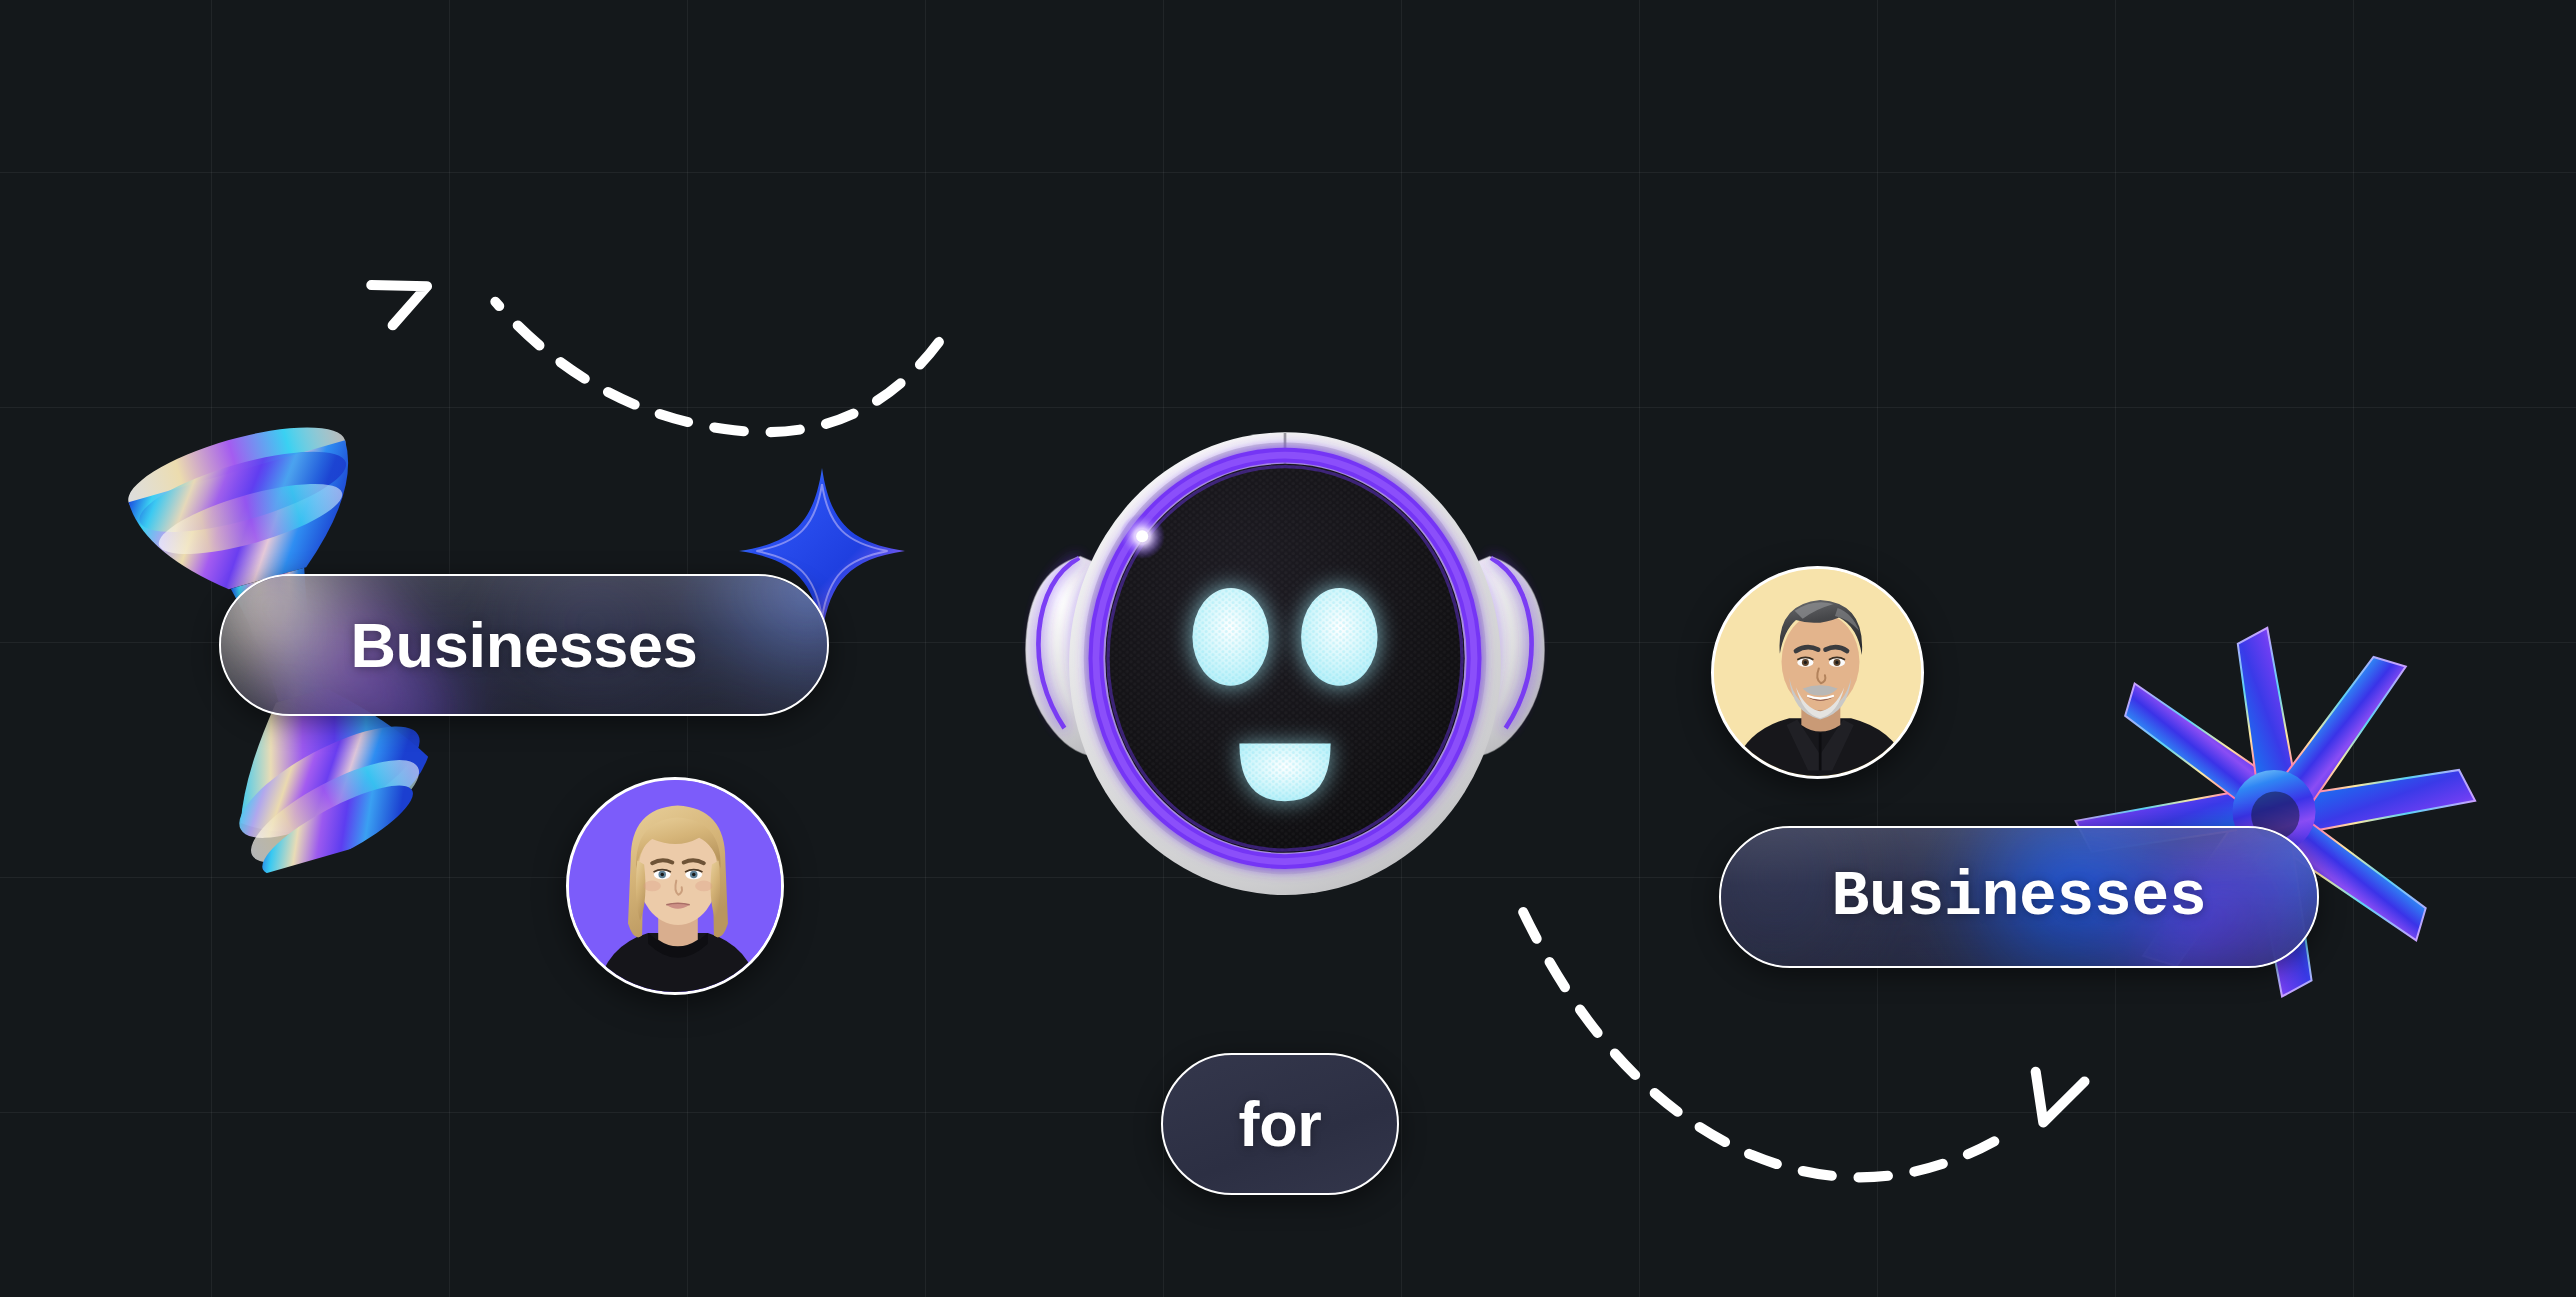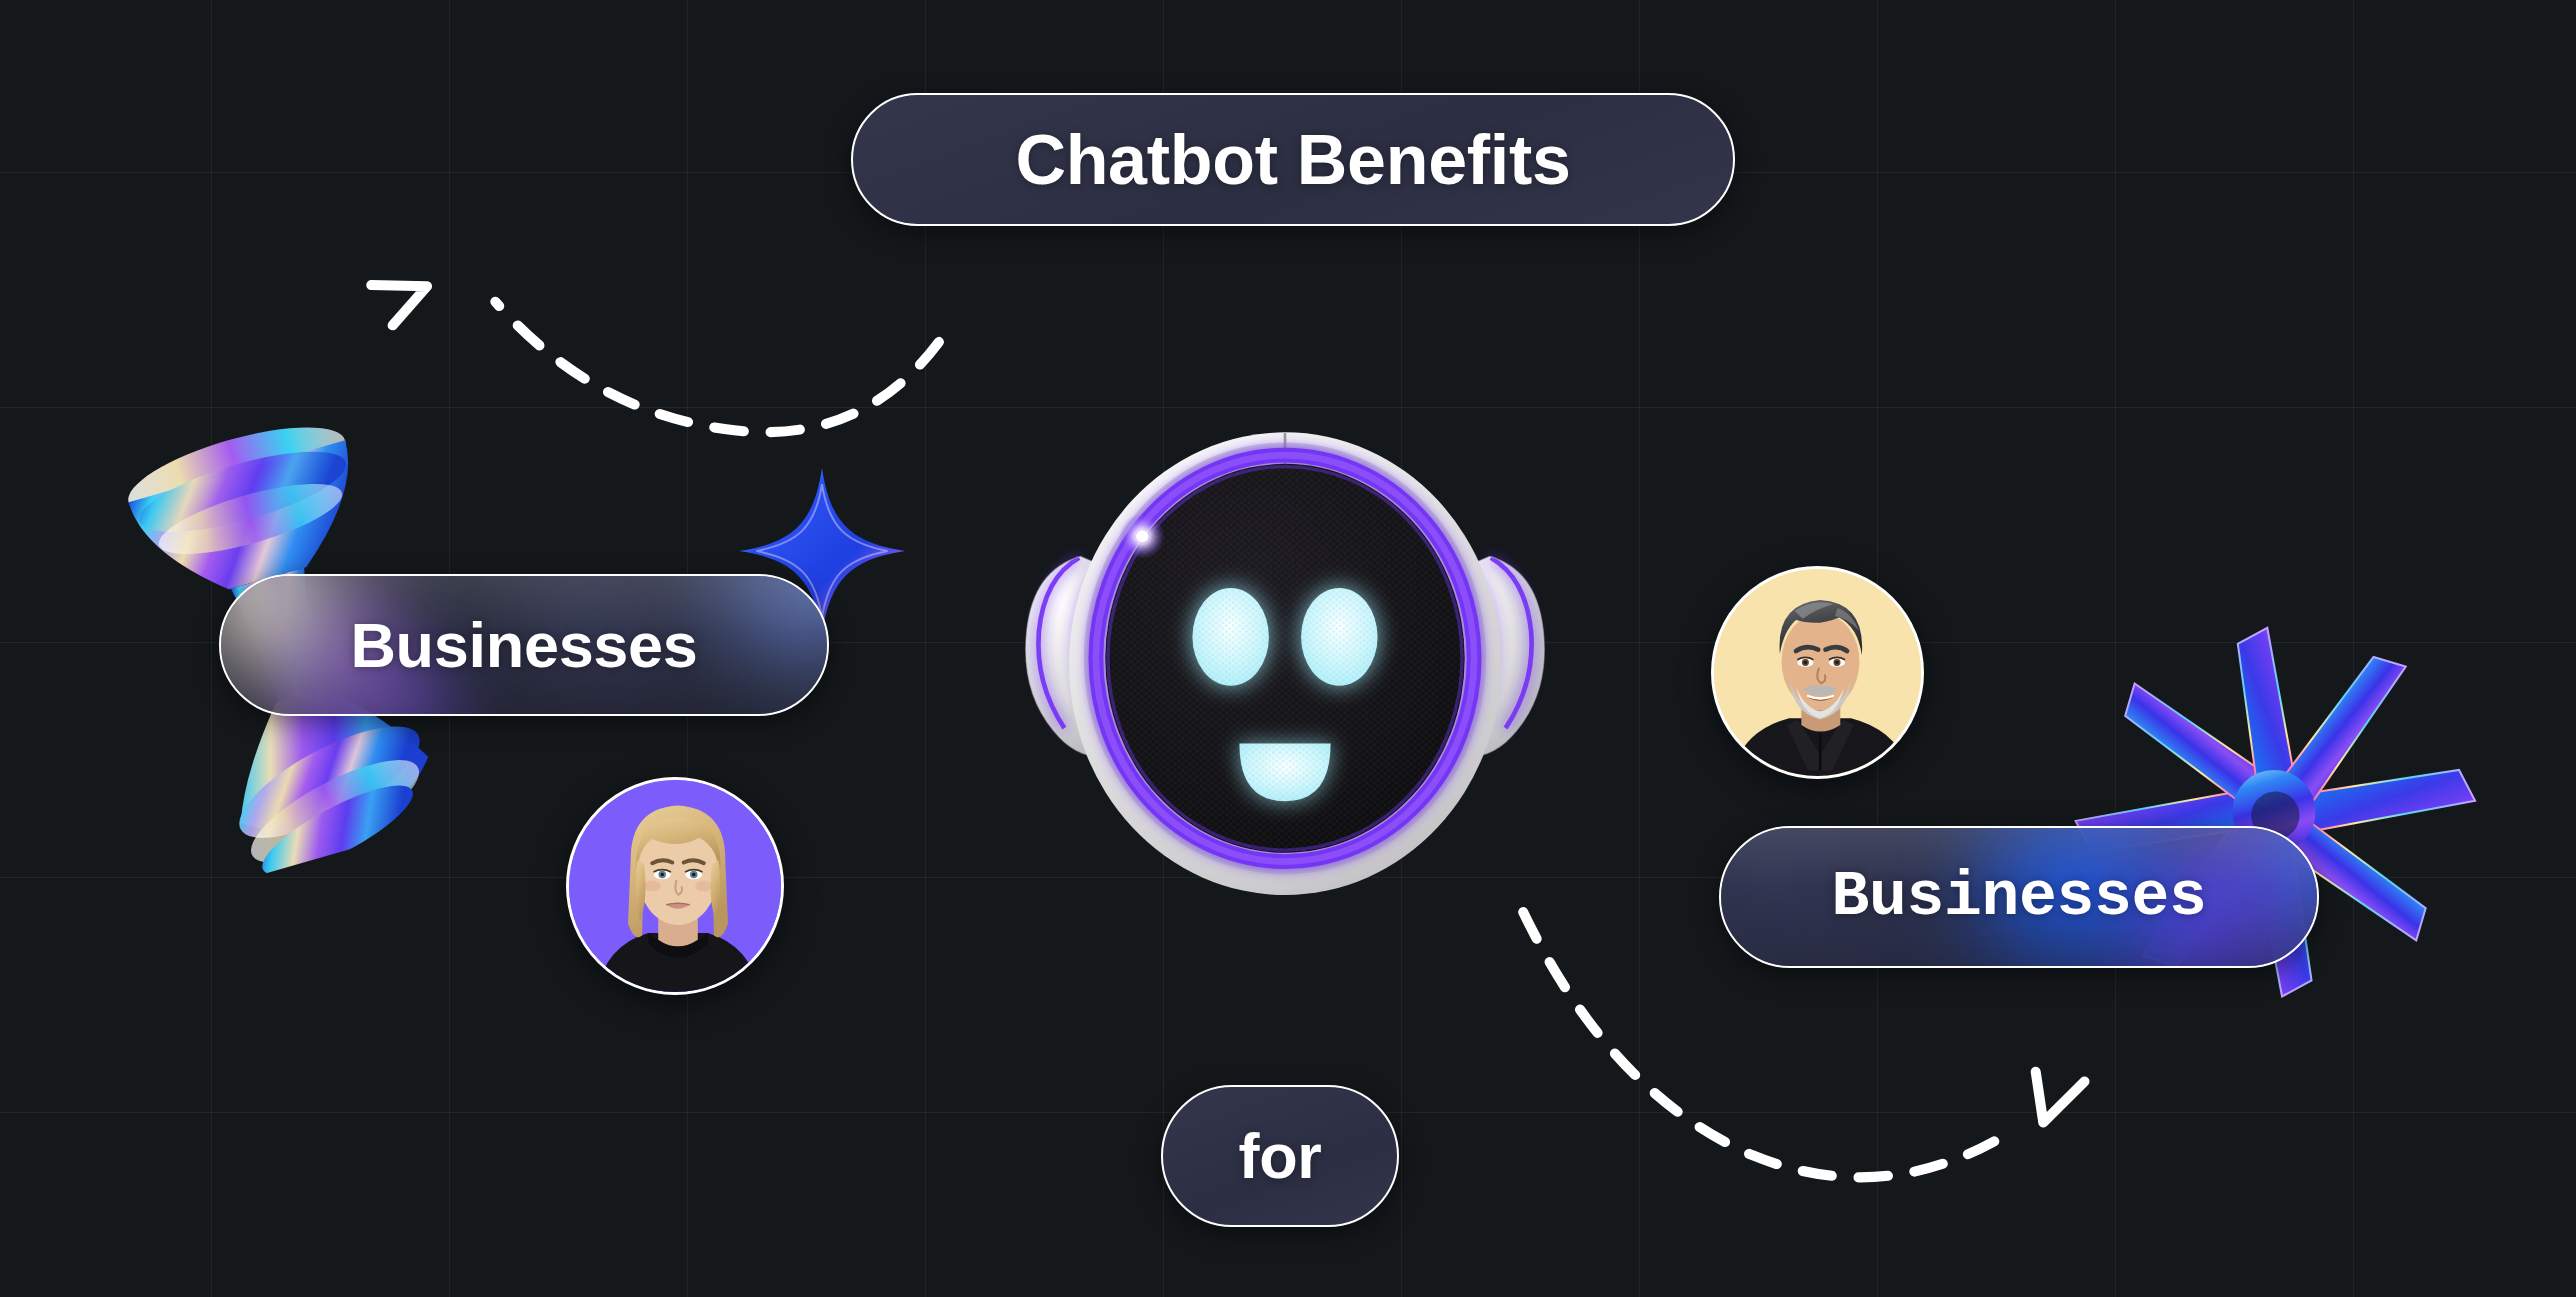--- a/index.html
+++ b/index.html
@@ -54,21 +54,20 @@
     width:884px; height:133px;
     background:linear-gradient(160deg,#34374c 0%, #2c2f43 55%, #33364b 100%);
   }
   #pill-title .label{ font-size:70px; }
 
   
   #pill-for{
     left:1161px; top:1053px;
     width:238px; height:142px;
     background:linear-gradient(160deg,#34374c 0%, #2c2f43 60%, #33364b 100%);
-    margin-top:32px;
   }
   #pill-for .label{ font-size:63px; }
 
   
   #pill-customers{
     left:219px; top:574px;
     width:610px; height:142px;
     background:linear-gradient(100deg, rgba(60,63,86,.72) 0%, rgba(52,55,78,.60) 40%, rgba(48,51,72,.86) 100%);
     backdrop-filter:blur(23px);
     -webkit-backdrop-filter:blur(23px);
@@ -469,23 +468,20 @@
         <path d="M112 162 Q116 214 158 224 Q200 214 204 162 Q196 204 158 212 Q120 204 112 162 Z" fill="#c9c8c6"></path>
         <path d="M122 176 Q132 216 158 222 Q184 216 194 176 Q180 208 158 212 Q136 208 122 176 Z" fill="#e4e3e0"></path>
         <path d="M132 178 Q158 168 184 178 Q172 190 158 188 Q144 190 132 178 Z" fill="#b9b8b6"></path>
 
         <path d="M138 190 Q158 202 179 190 Q158 200 138 190 Z" fill="#7d4a41"></path>
         <path d="M140 189 Q158 196 177 189" stroke="#ffffff" stroke-width="3.4" fill="none" stroke-linecap="round"></path>
       </g>
     </svg>
   </div>
 
-  <div class="pill" id="pill-title">
-    <span class="label">Chatbot Benefits</span>
-  </div>
 
   <div class="pill" id="pill-customers">
     <span class="glassblur"></span>
     <span class="sheen"></span>
     <span class="label">Businesses</span>
   </div>
 
   <div class="pill" id="pill-businesses">
     <span class="glassblur"></span>
     <span class="sheen"></span>

